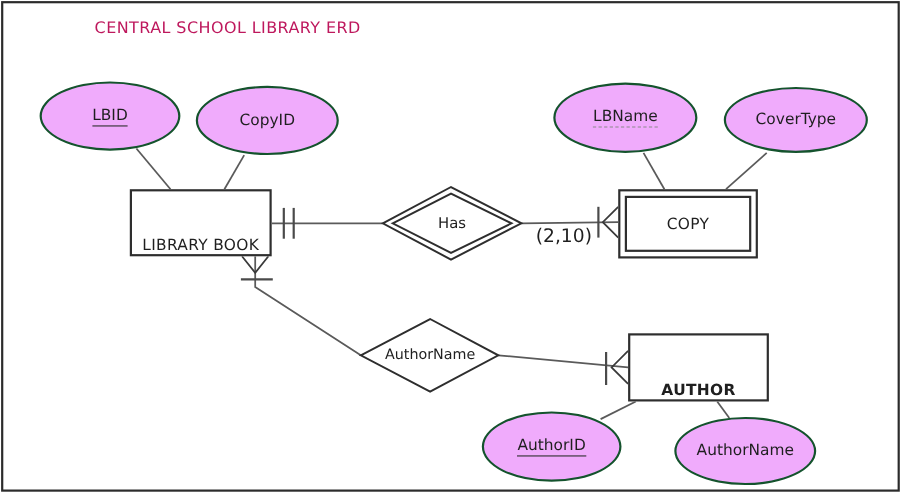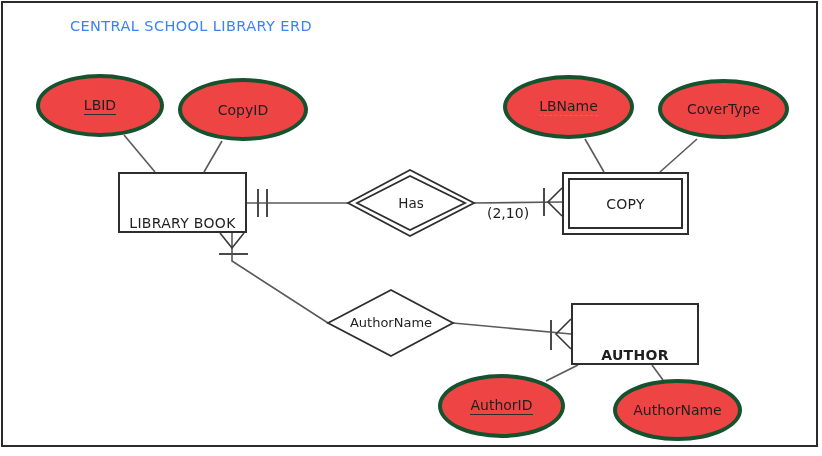--- a/index.html
+++ b/index.html
@@ -2,44 +2,44 @@
 <html><head>
 <meta charset="utf-8">
 <style>
   html,body{margin:0;padding:0;background:#ffffff;}
   .canvas{
     position:relative;width:822px;height:456px;background:#ffffff;overflow:hidden;
     font-family:"DejaVu Sans","Liberation Sans",sans-serif;color:#1f1f1f;
   }
   .frame{position:absolute;left:1px;top:1px;width:813px;height:442px;border:2px solid #2b2b2b;}
   .wires{position:absolute;left:0;top:0;width:822px;height:456px;}
-  .title{position:absolute;left:70px;top:18px;font-size:14.5px;letter-spacing:.4px;color:#3b82f6;white-space:nowrap;}
+  .title{position:absolute;left:86px;top:18px;font-size:14.5px;letter-spacing:.4px;color:#be185d;white-space:nowrap;}
   .entity{
     position:absolute;background:#ffffff;border:2px solid #2e2e2e;
     display:flex;align-items:flex-end;justify-content:center;
     font-size:14px;letter-spacing:.3px;white-space:nowrap;box-sizing:border-box;
   }
   .weak-outer{
     position:absolute;background:#ffffff;border:2px solid #2e2e2e;box-sizing:border-box;padding:4px;
   }
   .weak-inner{
     width:100%;height:100%;border:2px solid #2e2e2e;box-sizing:border-box;
     display:flex;align-items:center;justify-content:center;font-size:14px;letter-spacing:.3px;
   }
   .ellipse{
-    position:absolute;background:#ef4444;border:4px solid #14532d;border-radius:50%;
+    position:absolute;background:#f0abfc;border:2px solid #14532d;border-radius:50%;
     display:flex;align-items:center;justify-content:center;
     font-size:14px;box-sizing:border-box;white-space:nowrap;
   }
   .u-solid{border-bottom:1.5px solid #2e2e2e;padding-bottom:1px;}
   .u-dashed{border-bottom:1.5px dashed #8a8a8a;padding-bottom:1px;}
   .rel-label{
     position:absolute;text-align:center;font-size:13.5px;white-space:nowrap;
   }
-  .card-label{position:absolute;font-size:14px;white-space:nowrap;}
+  .card-label{position:absolute;font-size:17px;white-space:nowrap;}
 </style>
 </head>
 <body>
 
 <div class="canvas">
 
   <div class="frame"></div>
 
   <svg class="wires" viewBox="0 0 822 456">
 

